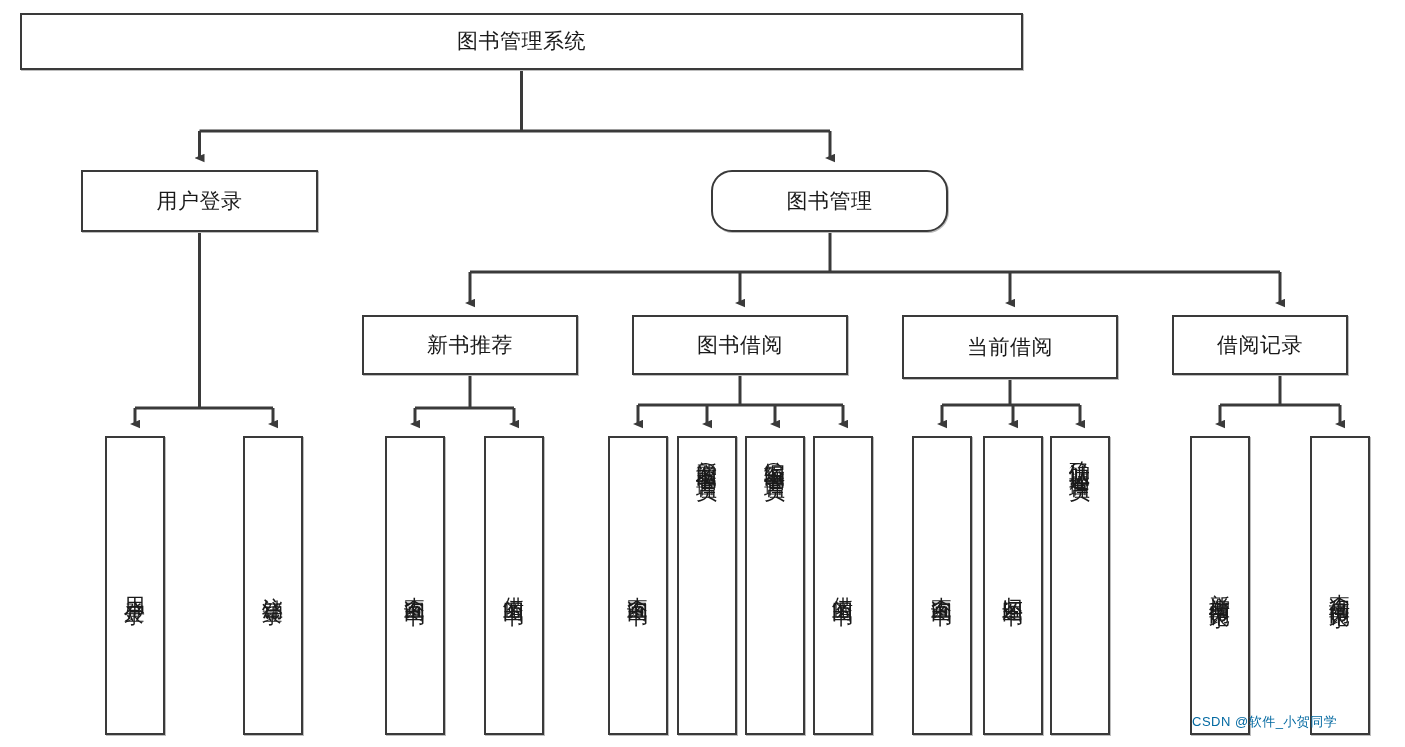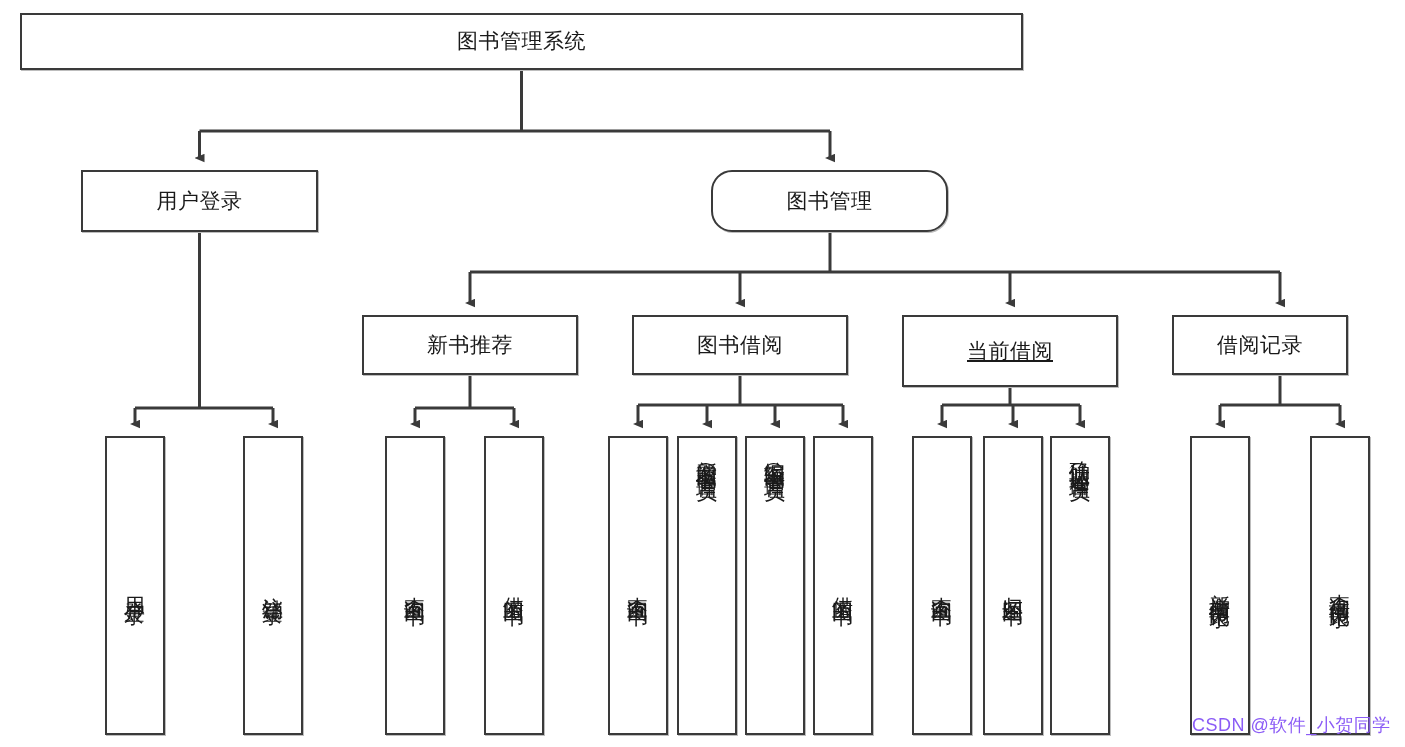--- a/index.html
+++ b/index.html
@@ -59,22 +59,22 @@
   #edges {
     position: absolute;
     left: 0;
     top: 0;
     width: 1405px;
     height: 747px;
     pointer-events: none;
   }
   .watermark {
     position: absolute;
-    font-size: 18px;
-    color: #8b5cf6;
+    font-size: 13px;
+    color: #0369a1;
     white-space: nowrap;
     letter-spacing: 0.5px;
   }
 </style>
 </head>
 <body>
 
 <div id="canvas">
 
   <svg id="edges" viewBox="0 0 1405 747" xmlns="http://www.w3.org/2000/svg">
@@ -137,21 +137,21 @@
   <div class="node shadowed" style="left:711px; top:170px; width:237px; height:62px;border-radius:21px;">
     <span class="node-label">图书管理</span>
   </div>
 
   <div class="node shadowed" style="left:632px; top:315px; width:216px; height:60px;">
     <span class="node-label">图书借阅</span>
   </div>
   <div class="node shadowed" style="left:362px; top:315px; width:216px; height:60px;">
     <span class="node-label">新书推荐</span>
   </div>
-  <div class="node shadowed" style="left:902px; top:315px; width:216px; height:72px;text-decoration:underline;">
+  <div class="node shadowed" style="left:902px; top:315px; width:216px; height:64px;">
     <span class="node-label">当前借阅</span>
   </div>
   <div class="node shadowed" style="left:1172px; top:315px; width:176px; height:60px;">
     <span class="node-label">借阅记录</span>
   </div>
 
   <div class="node shadowed leaf centered" style="left:105px; top:436px; width:60px; height:299px;">
     <span class="node-label">用户登录</span>
   </div>
   <div class="node shadowed leaf centered" style="left:243px; top:436px; width:60px; height:299px;">

